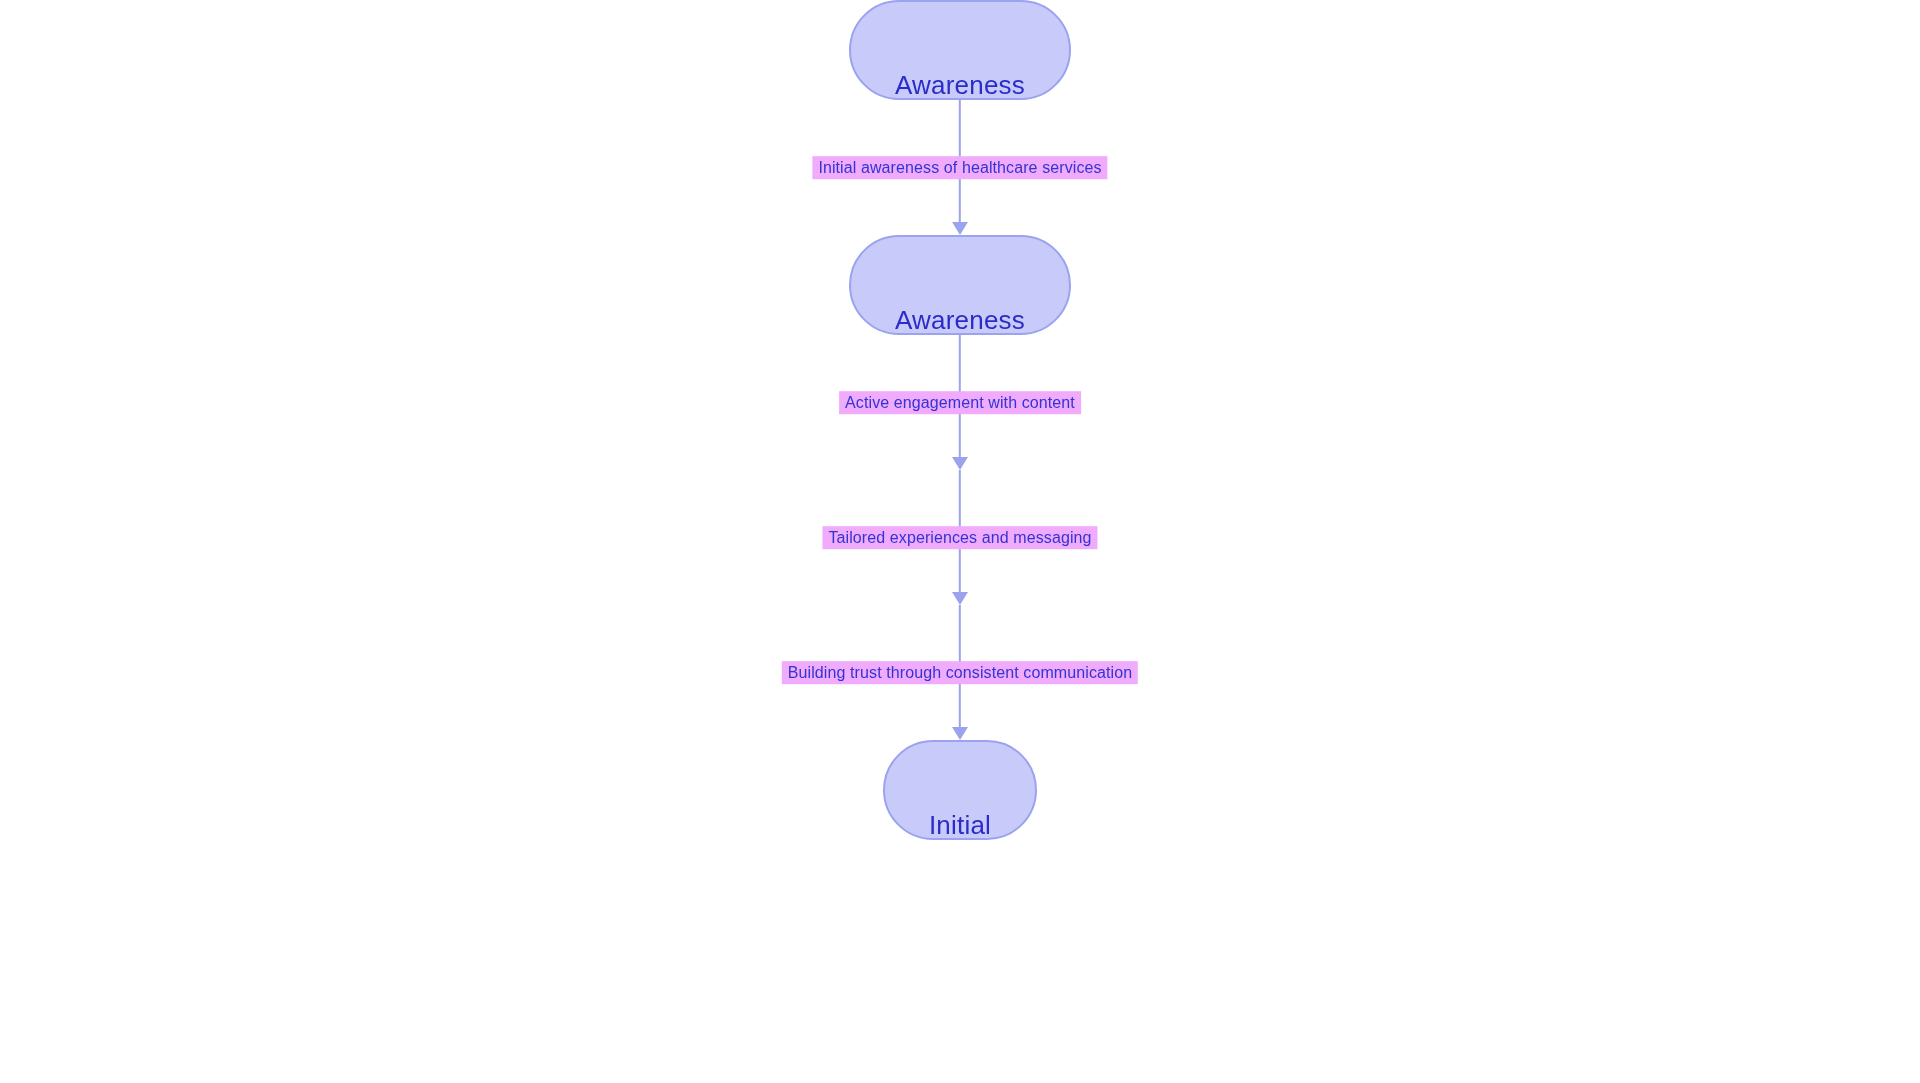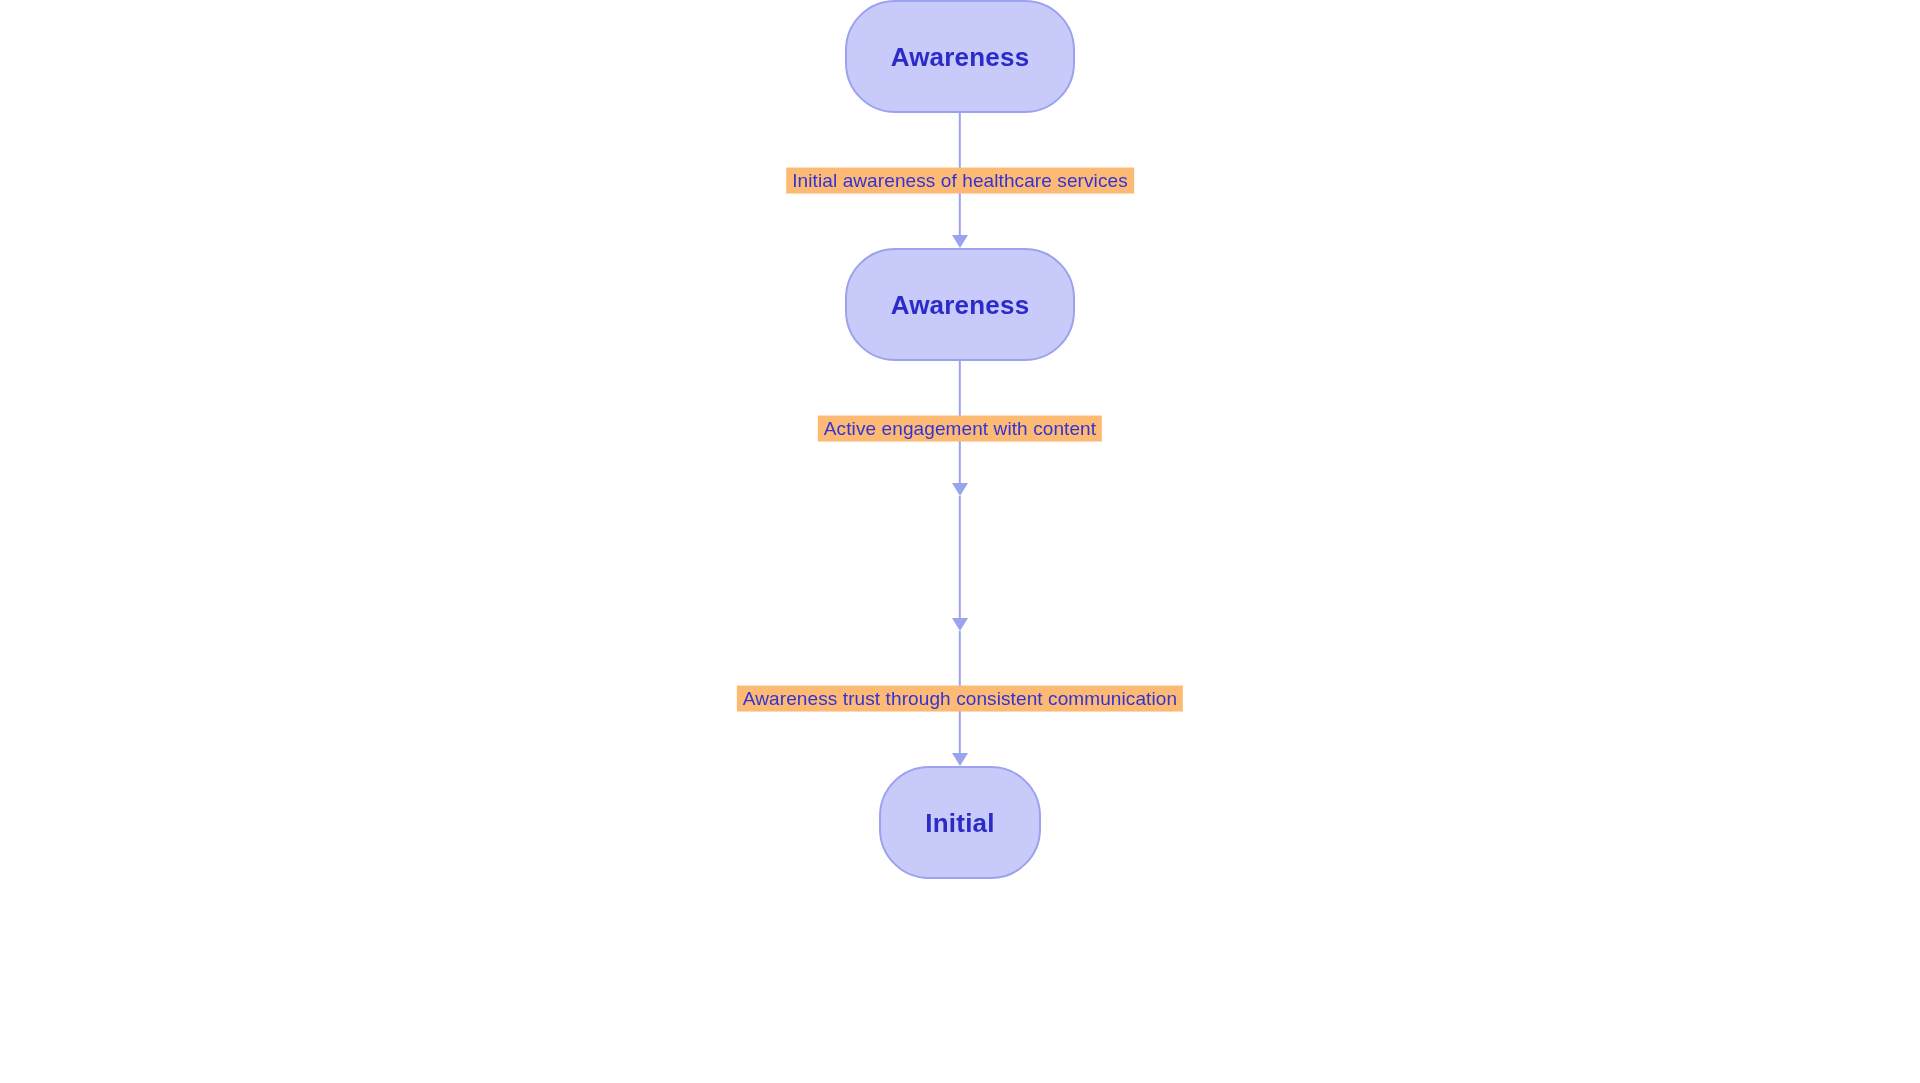--- a/index.html
+++ b/index.html
@@ -31,30 +31,29 @@
     height: 1083px;
     display: flex;
     flex-direction: column;
     align-items: center;
   }
 
   
   .node {
     position: relative;
     box-sizing: border-box;
-    height: 113px;
+    height: 100px;
     display: flex;
-    align-items: center;
+    align-items: flex-end;
     justify-content: center;
     background: #c8cbfa;
     border: 2px solid #9ba3ee;
     border-radius: 50px;
     padding: 0 44px;
     z-index: 3;
-    font-weight: bold;
   }
   .node-label {
     font-size: 26px;
     line-height: 1;
     color: #2b2bc8;
     white-space: nowrap;
     letter-spacing: 0.2px;
   }
 
   
@@ -87,23 +86,23 @@
     border-left: 8px solid transparent;
     border-right: 8px solid transparent;
     border-top: 13px solid #9ba3ee;
   }
   
   .connector .edge-label {
     position: absolute;
     left: 50%;
     top: 50%;
     transform: translate(-50%, -50%);
-    background: #fdba74;
+    background: #f0abfc;
     padding: 3px 6px;
-    font-size: 19px;
+    font-size: 16px;
     line-height: 1.1;
     color: #3333d4;
     white-space: nowrap;
     z-index: 2;
     letter-spacing: 0.1px;
   }
 </style>
 </head>
 <body>
 
@@ -127,27 +126,28 @@
     <div class="connector">
       <span class="stem"></span>
       <span class="arrowhead"></span>
       <span class="edge-label">Active engagement with content</span>
     </div>
 
 
     <div class="connector">
       <span class="stem"></span>
       <span class="arrowhead"></span>
+      <span class="edge-label">Tailored experiences and messaging</span>
     </div>
 
 
     <div class="connector">
       <span class="stem"></span>
       <span class="arrowhead"></span>
-      <span class="edge-label">Awareness trust through consistent communication</span>
+      <span class="edge-label">Building trust through consistent communication</span>
     </div>
 
     <div class="node">
       <span class="node-label">Initial</span>
     </div>
 
   </div>
 </div>
 
 </body></html>

